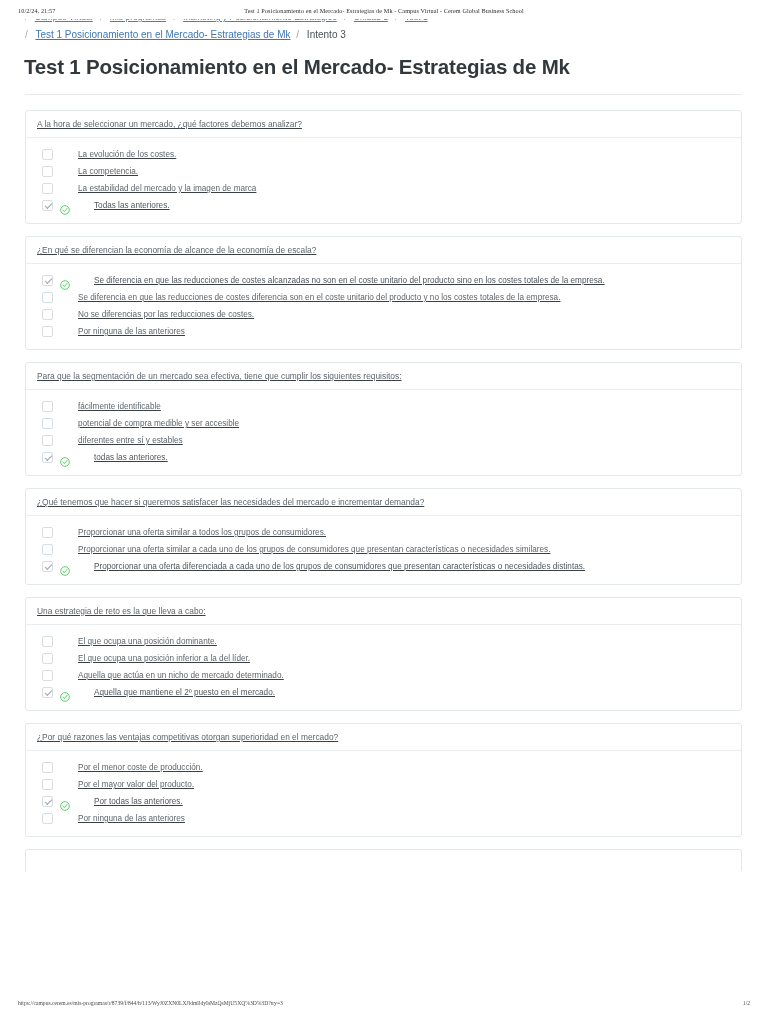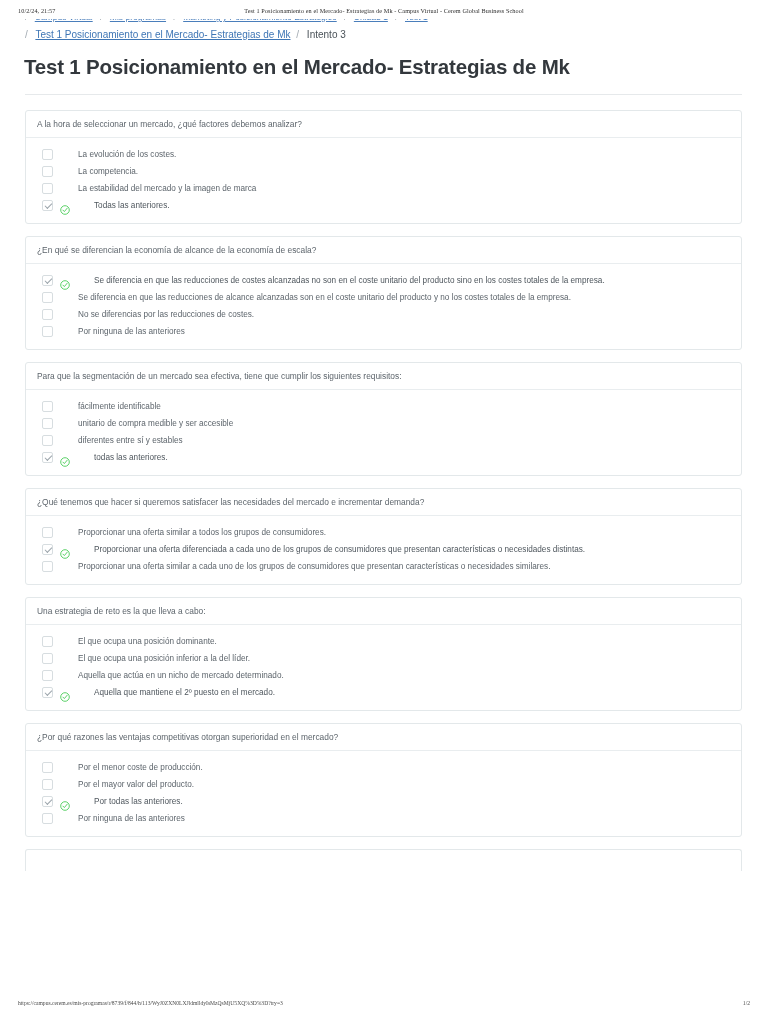--- a/index.html
+++ b/index.html
@@ -113,20 +113,21 @@
     height: 1px;
     background: #e6e9eb;
   }
 
   
   .question-list {
     position: absolute;
     top: 110px;
     left: 25px;
     width: 717px;
+    text-decoration: underline;
   }
 
   .qpanel {
     width: 717px;
     border: 1px solid #e3e8ea;
     border-radius: 3px;
     background: #fff;
     margin-bottom: 12px;
   }
 
@@ -291,42 +292,42 @@
           <div class="option-row is-correct">
             <span class="cbox checked"></span>
             <span class="correct-icon"><svg viewBox="0 0 20 20" width="10" height="10">
                 <circle cx="10" cy="10" r="8.6" fill="none" stroke="#3ec94e" stroke-width="1.7"></circle>
                 <path d="M5.8 10.2 L8.7 13.1 L14.4 6.4" fill="none" stroke="#3ec94e" stroke-width="1.7" stroke-linecap="round" stroke-linejoin="round"></path>
               </svg></span>
             <span class="option-text">Se diferencia en que las reducciones de costes alcanzadas no son en el coste unitario del producto sino en los costes totales de la empresa.</span>
           </div>
           <div class="option-row">
             <span class="cbox"></span>
-            <span class="option-text">Se diferencia en que las reducciones de alcance alcanzadas son en el coste unitario del producto y no los costes totales de la empresa.</span>
+            <span class="option-text">Se diferencia en que las reducciones de costes diferencia son en el coste unitario del producto y no los costes totales de la empresa.</span>
           </div>
           <div class="option-row">
             <span class="cbox"></span>
             <span class="option-text">No se diferencias por las reducciones de costes.</span>
           </div>
           <div class="option-row">
             <span class="cbox"></span>
             <span class="option-text">Por ninguna de las anteriores</span>
           </div>
         </div>
       </div>
       <div class="qpanel">
         <div class="qpanel-head">Para que la segmentación de un mercado sea efectiva, tiene que cumplir los siguientes requisitos:</div>
         <div class="qpanel-body">
           <div class="option-row">
             <span class="cbox"></span>
             <span class="option-text">fácilmente identificable</span>
           </div>
           <div class="option-row">
             <span class="cbox"></span>
-            <span class="option-text">unitario de compra medible y ser accesible</span>
+            <span class="option-text">potencial de compra medible y ser accesible</span>
           </div>
           <div class="option-row">
             <span class="cbox"></span>
             <span class="option-text">diferentes entre sí y estables</span>
           </div>
           <div class="option-row is-correct">
             <span class="cbox checked"></span>
             <span class="correct-icon"><svg viewBox="0 0 20 20" width="10" height="10">
                 <circle cx="10" cy="10" r="8.6" fill="none" stroke="#3ec94e" stroke-width="1.7"></circle>
                 <path d="M5.8 10.2 L8.7 13.1 L14.4 6.4" fill="none" stroke="#3ec94e" stroke-width="1.7" stroke-linecap="round" stroke-linejoin="round"></path>
@@ -335,31 +336,31 @@
           </div>
         </div>
       </div>
       <div class="qpanel">
         <div class="qpanel-head">¿Qué tenemos que hacer si queremos satisfacer las necesidades del mercado e incrementar demanda?</div>
         <div class="qpanel-body">
           <div class="option-row">
             <span class="cbox"></span>
             <span class="option-text">Proporcionar una oferta similar a todos los grupos de consumidores.</span>
           </div>
+          <div class="option-row">
+            <span class="cbox"></span>
+            <span class="option-text">Proporcionar una oferta similar a cada uno de los grupos de consumidores que presentan características o necesidades similares.</span>
+          </div>
           <div class="option-row is-correct">
             <span class="cbox checked"></span>
             <span class="correct-icon"><svg viewBox="0 0 20 20" width="10" height="10">
                 <circle cx="10" cy="10" r="8.6" fill="none" stroke="#3ec94e" stroke-width="1.7"></circle>
                 <path d="M5.8 10.2 L8.7 13.1 L14.4 6.4" fill="none" stroke="#3ec94e" stroke-width="1.7" stroke-linecap="round" stroke-linejoin="round"></path>
               </svg></span>
             <span class="option-text">Proporcionar una oferta diferenciada a cada uno de los grupos de consumidores que presentan características o necesidades distintas.</span>
-          </div>
-          <div class="option-row">
-            <span class="cbox"></span>
-            <span class="option-text">Proporcionar una oferta similar a cada uno de los grupos de consumidores que presentan características o necesidades similares.</span>
           </div>
         </div>
       </div>
       <div class="qpanel">
         <div class="qpanel-head">Una estrategia de reto es la que lleva a cabo:</div>
         <div class="qpanel-body">
           <div class="option-row">
             <span class="cbox"></span>
             <span class="option-text">El que ocupa una posición dominante.</span>
           </div>

